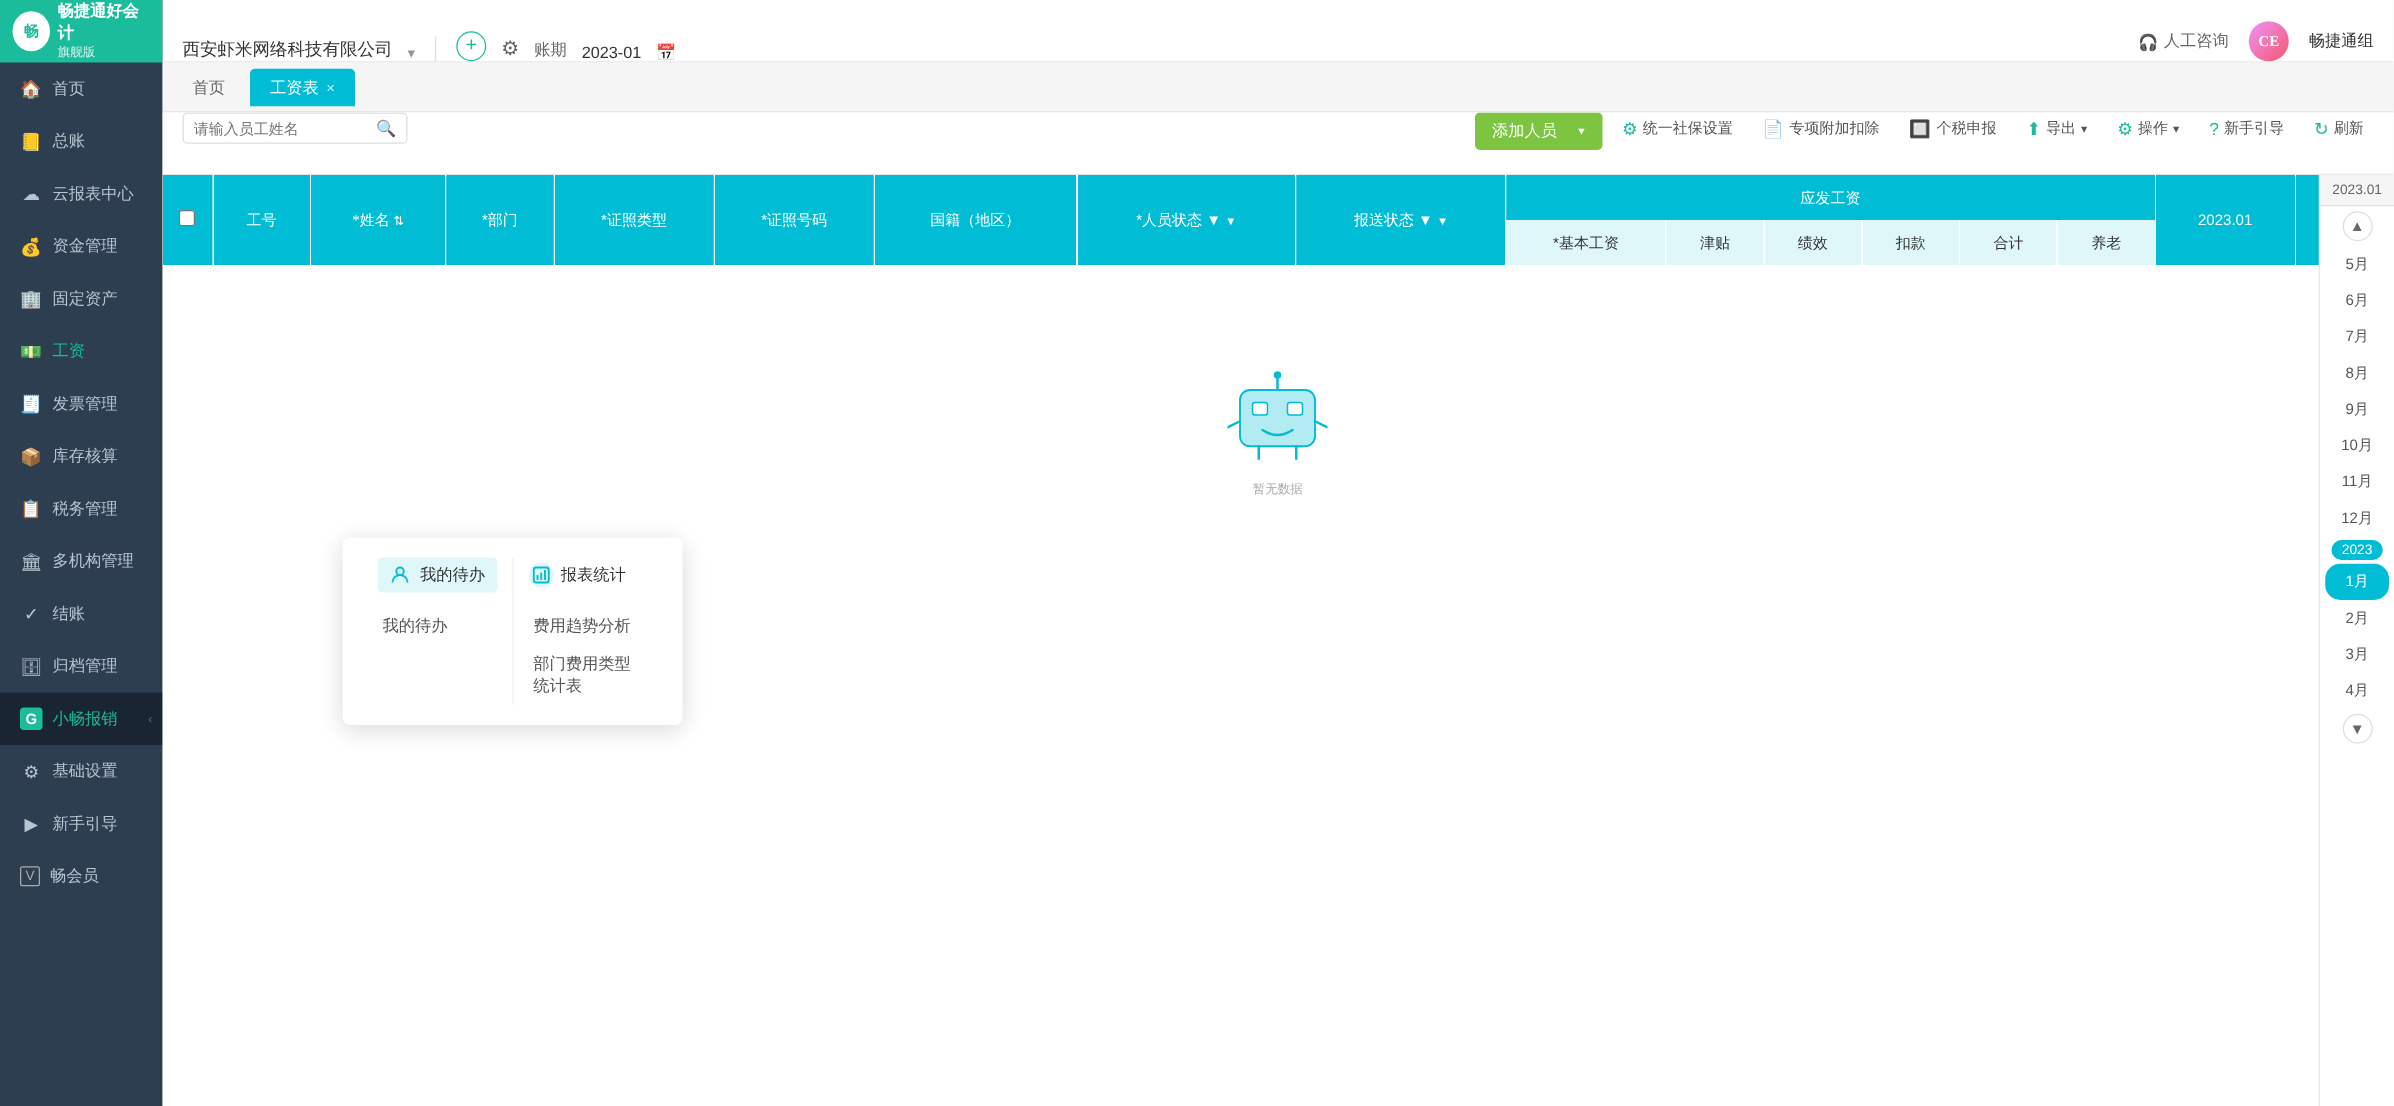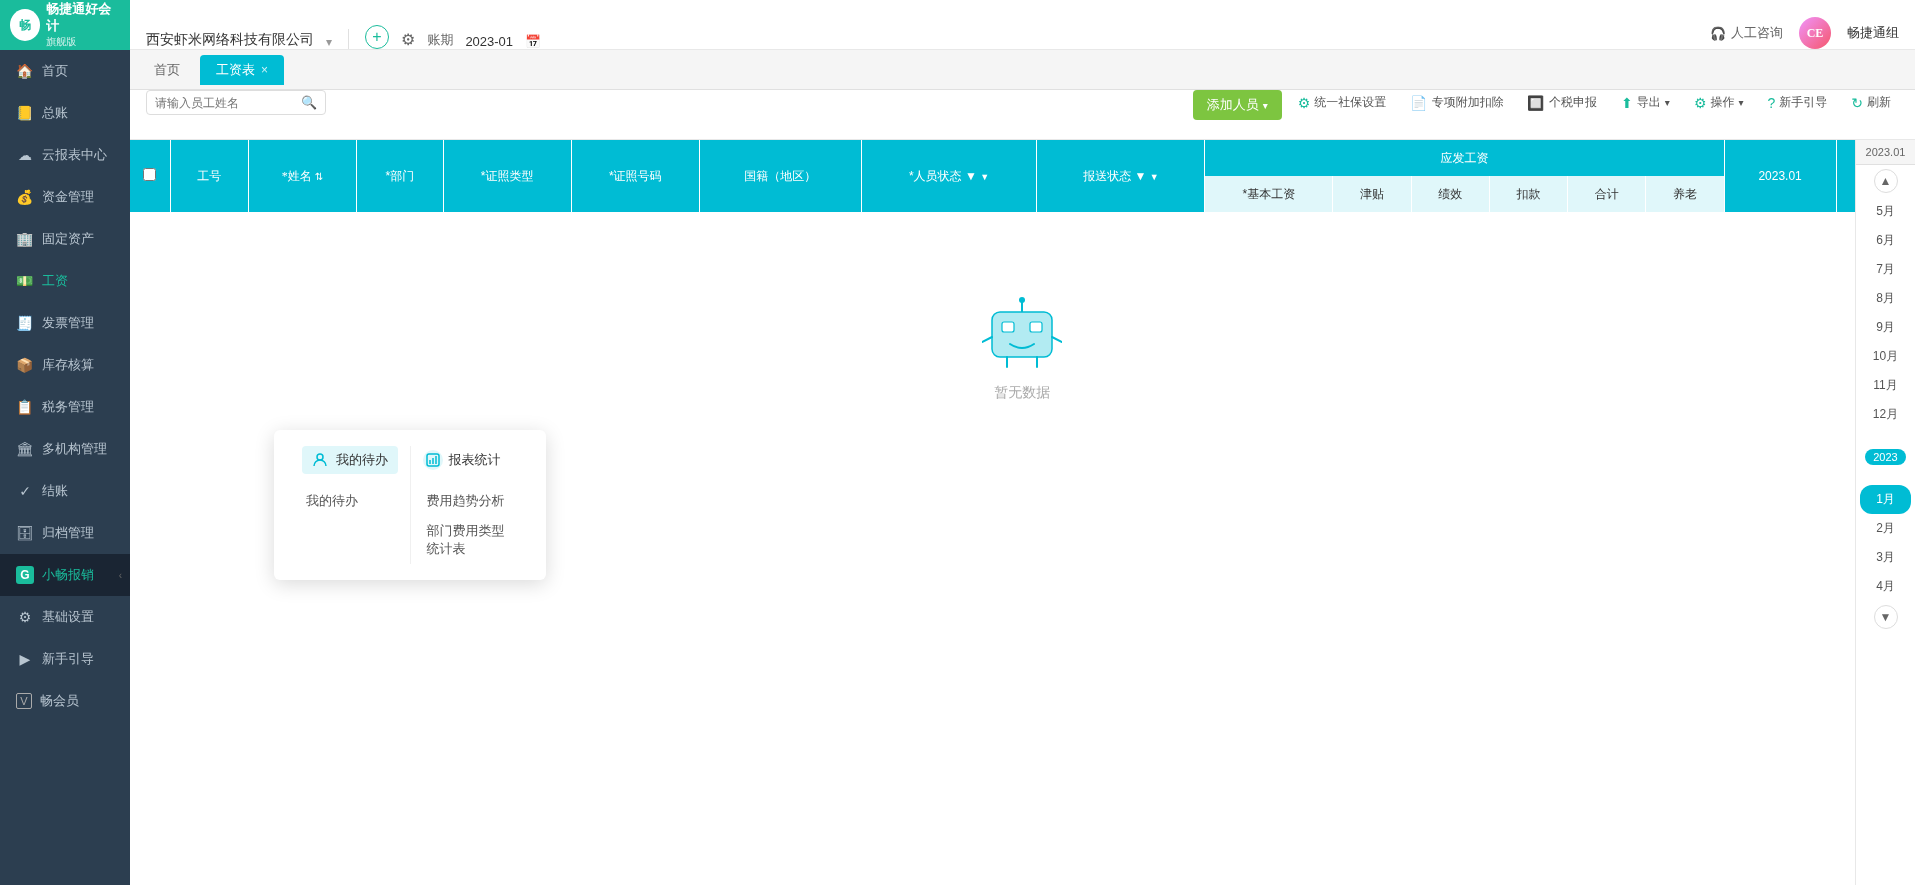--- a/index.html
+++ b/index.html
@@ -248,21 +248,21 @@
     .add-people-btn {
       background: #7dc540;
       color: white;
       border: none;
       border-radius: 4px;
       padding: 6px 14px;
       cursor: pointer;
       font-size: 13px;
       display: flex;
       align-items: center;
-      gap: 4px;
+      gap: 17px;
       margin-left: auto;
     }
     .add-people-btn .dropdown-arrow {
       font-size: 10px;
     }
     .toolbar-action-btn {
       display: flex;
       align-items: center;
       gap: 4px;
       color: #555;
@@ -322,21 +322,21 @@
       align-items: center;
       justify-content: center;
       padding: 80px 0;
       color: #999;
       gap: 12px;
     }
     .empty-icon {
       width: 80px;
       height: 80px;
     }
-    .empty-text { font-size: 14px; color: #aaa; }
+    .empty-text { font-size: 10px; color: #aaa; }
 
     
     .month-panel {
       position: absolute;
       right: 0;
       top: 0;
       bottom: 0;
       width: 60px;
       background: white;
       border-left: 1px solid #e8e8e8;
@@ -384,21 +384,21 @@
       border-radius: 12px;
       margin: 0 20px;
       width: calc(100% - 8px);
     }
     .year-label {
       background: #00bcd4;
       color: white;
       border-radius: 10px;
       padding: 2px 8px;
       font-size: 11px;
-      margin: 20px auto;
+      margin: 3px auto;
       text-align: center;
     }
 
     
     .submenu-popup {
       position: absolute;
       left: 144px;
       top: 430px;
       width: 272px;
       background: white;

